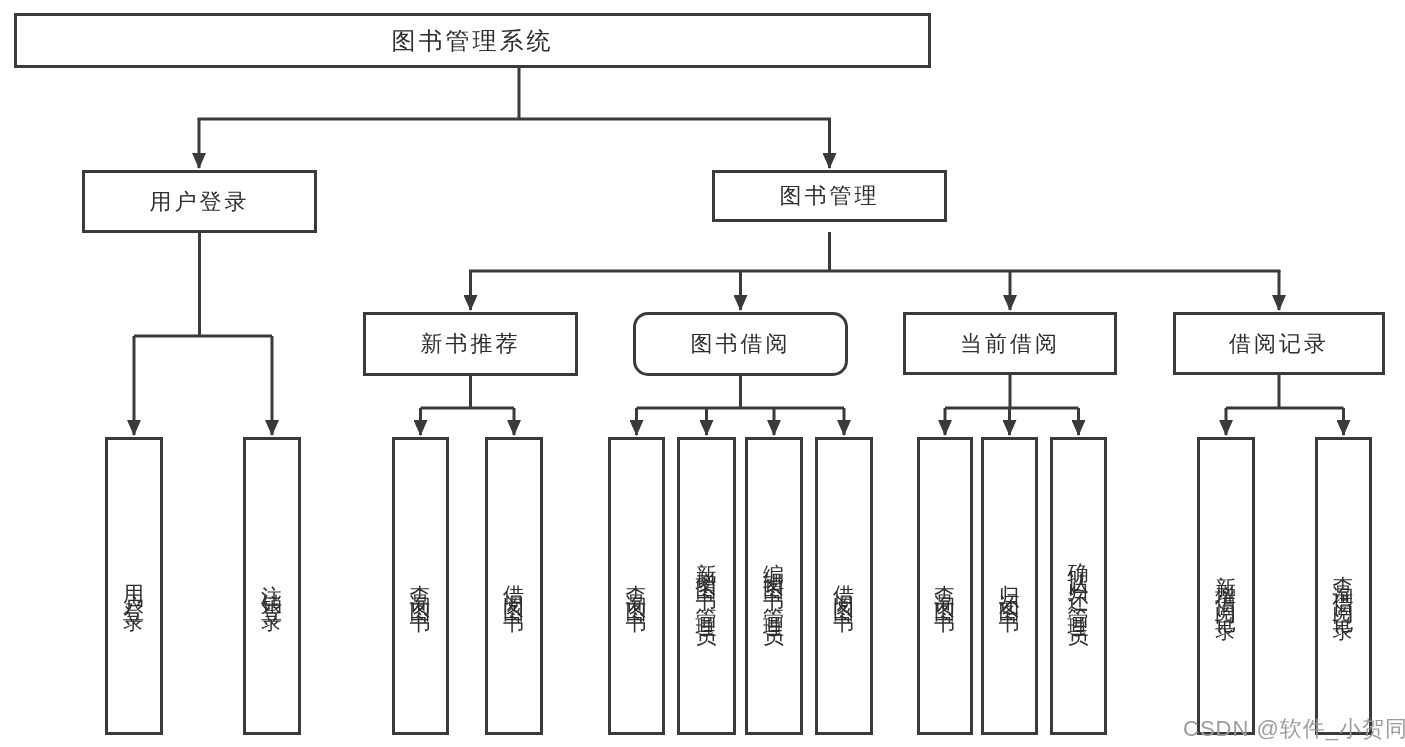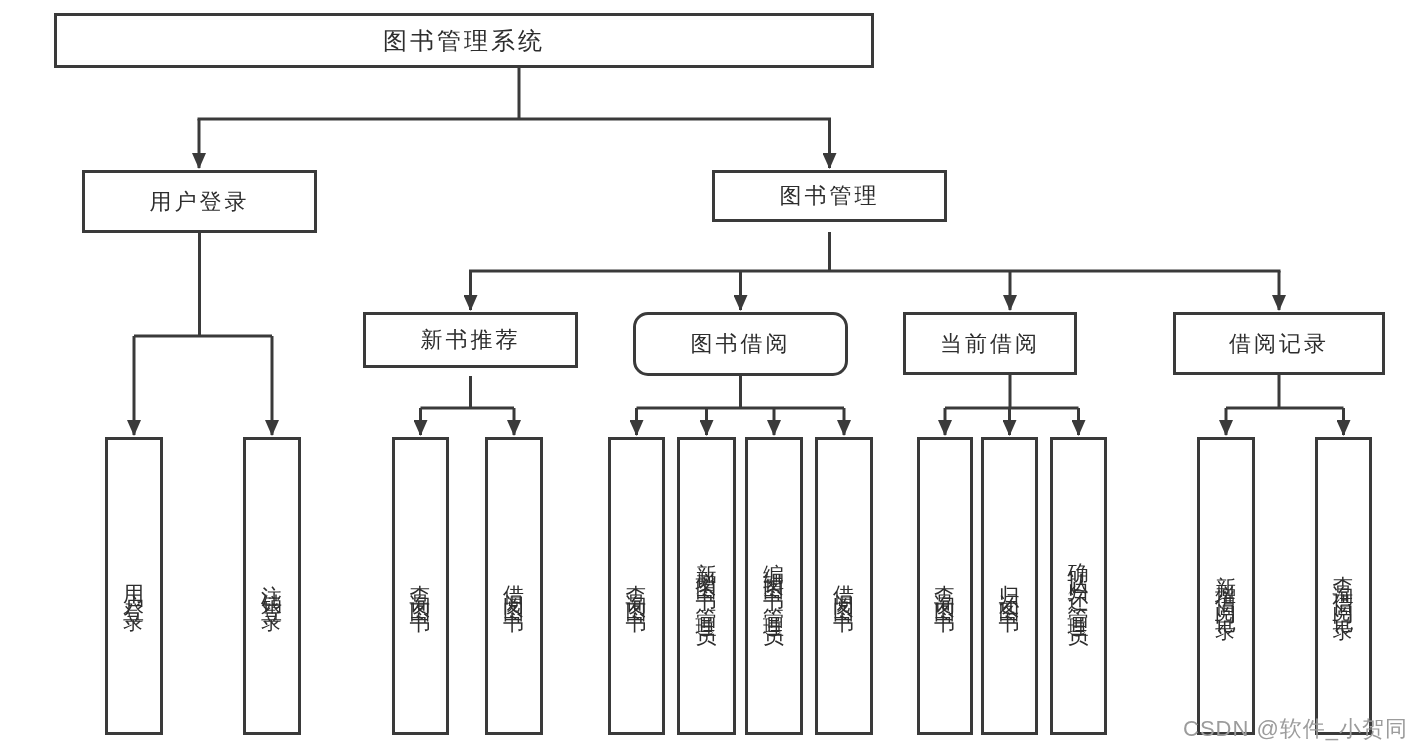--- a/index.html
+++ b/index.html
@@ -83,28 +83,28 @@
 
       <line x1="945" y1="408" x2="945" y2="435" marker-end="url(#arrow)"></line>
       <line x1="1009.5" y1="408" x2="1009.5" y2="435" marker-end="url(#arrow)"></line>
       <line x1="1078.5" y1="408" x2="1078.5" y2="435" marker-end="url(#arrow)"></line>
 
       <line x1="1226" y1="408" x2="1226" y2="435" marker-end="url(#arrow)"></line>
       <line x1="1343.5" y1="408" x2="1343.5" y2="435" marker-end="url(#arrow)"></line>
     </g>
   </svg>
 
-  <div class="box hbox rootbox" style="left:14px;top:13px;width:820px;height:55px;margin-left:40px;">图书管理系统</div>
+  <div class="box hbox rootbox" style="left:14px;top:13px;width:917px;height:55px;">图书管理系统</div>
 
   <div class="box hbox" style="left:82px;top:170px;width:235px;height:63px;">用户登录</div>
   <div class="box hbox" style="left:712px;top:170px;width:235px;height:52px;">图书管理</div>
 
-  <div class="box hbox" style="left:363px;top:312px;width:215px;height:56px;">新书推荐</div>
+  <div class="box hbox" style="left:363px;top:312px;width:215px;height:64px;">新书推荐</div>
   <div class="box hbox" style="left:633px;top:312px;width:215px;height:64px;border-radius:15px;">图书借阅</div>
-  <div class="box hbox" style="left:903px;top:312px;width:174px;height:63px;">当前借阅</div>
+  <div class="box hbox" style="left:903px;top:312px;width:214px;height:63px;">当前借阅</div>
   <div class="box hbox" style="left:1173px;top:312px;width:212px;height:63px;">借阅记录</div>
 
   <div class="box vbox" style="left:105px;top:437px;width:58px;height:298px;">用户登录</div>
   <div class="box vbox" style="left:243px;top:437px;width:58px;height:298px;">注销登录</div>
 
   <div class="box vbox" style="left:392px;top:437px;width:57px;height:298px;">查询图书</div>
   <div class="box vbox" style="left:485px;top:437px;width:58px;height:298px;">借阅图书</div>
 
   <div class="box vbox" style="left:608px;top:437px;width:57px;height:298px;">查询图书</div>
   <div class="box vbox" style="left:677px;top:437px;width:59px;height:298px;">新增图书（管理员）</div>

